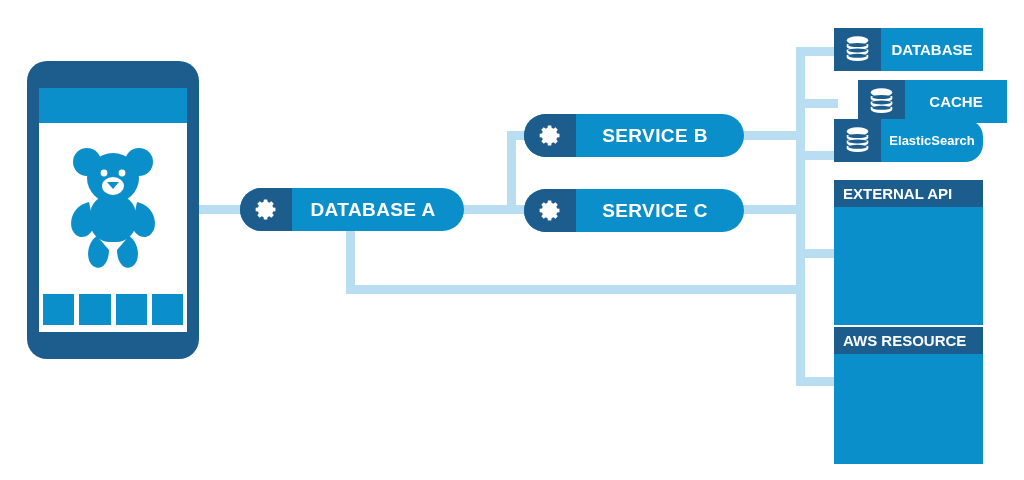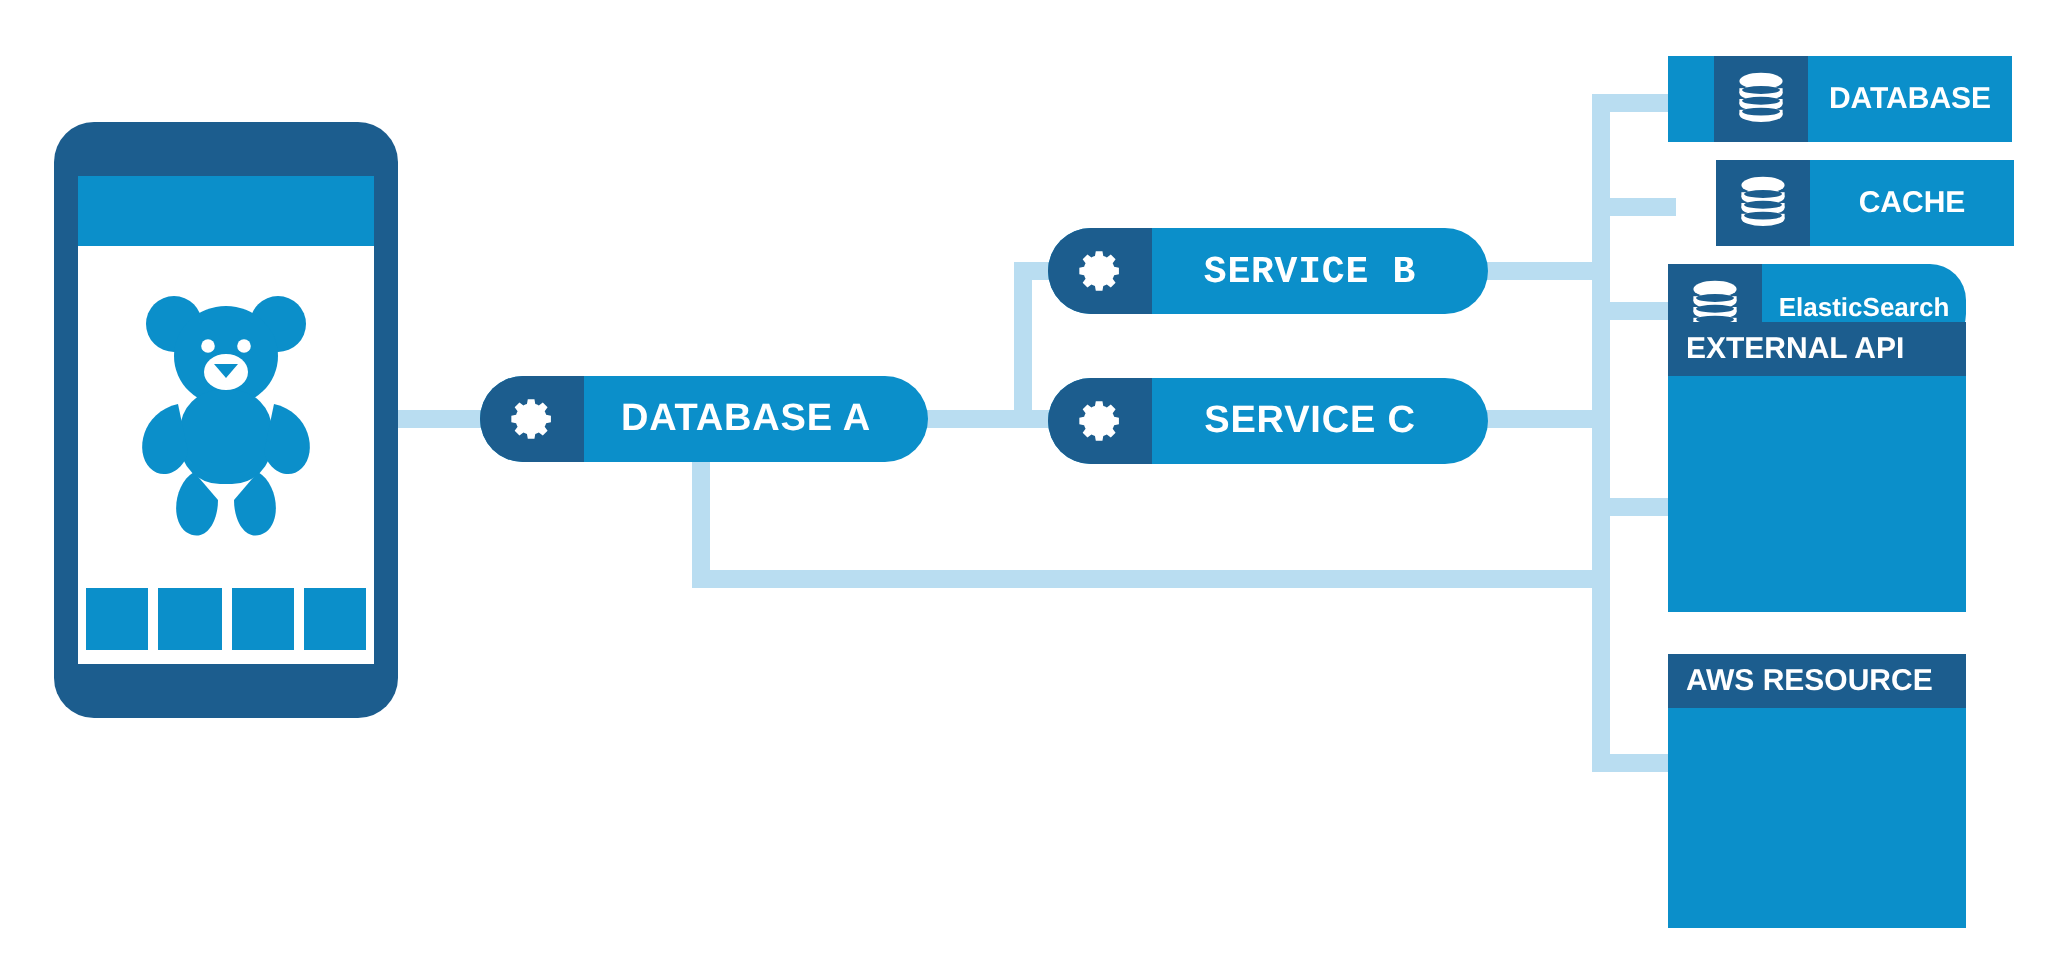--- a/index.html
+++ b/index.html
@@ -45,49 +45,49 @@
   .pill-icon{
     width:52px;height:43px;background:#1c5d8e;
     display:flex;align-items:center;justify-content:center;flex:0 0 52px;
   }
   .pill-label{
     flex:1 1 auto;text-align:center;color:#ffffff;
     font-size:19px;font-weight:bold;letter-spacing:.4px;
     padding-right:10px;white-space:nowrap;
   }
   #svc-a{left:240px;top:188px;width:224px;}
-  #svc-b{left:524px;top:114px;width:220px;font-family:Liberation Mono, monospace;}
+  #svc-b{left:524px;top:114px;width:220px;}
   #svc-c{left:524px;top:189px;width:220px;}
 
   
   .store{
     position:absolute;left:834px;width:149px;height:43px;
     display:flex;align-items:center;background:#0b8fca;
   }
   .store-icon{
     flex:0 0 47px;width:47px;height:43px;background:#1c5d8e;
     display:flex;align-items:center;justify-content:center;
   }
   .store-label{
     flex:1 1 auto;text-align:center;color:#ffffff;
     font-size:15px;font-weight:bold;white-space:nowrap;
   }
   .store-label.small{font-size:13px;}
-  #store-db{top:28px;padding-left:23px;}
+  #store-db{top:28px;}
   #store-cache{top:80px;margin-left:24px;}
-  #store-es{top:132px;border-radius:18px;}
+  #store-es{top:119px;border-radius:18px;}
 
   .panel{position:absolute;left:834px;width:149px;}
   .panel-head{
     height:27px;background:#1c5d8e;color:#ffffff;
     font-size:15px;font-weight:bold;
     display:flex;align-items:center;padding-left:9px;white-space:nowrap;
   }
   .panel-body{background:#0b8fca;}
-  #panel-ext{top:161px;}
+  #panel-ext{top:180px;}
   #panel-ext .panel-body{height:118px;}
   #panel-aws{top:327px;}
   #panel-aws .panel-body{height:110px;}
 </style>
 </head>
 <body>
 
 <div id="canvas">
 
   <div class="wire wire-h" style="left:199px;top:205px;width:45px;"></div>

